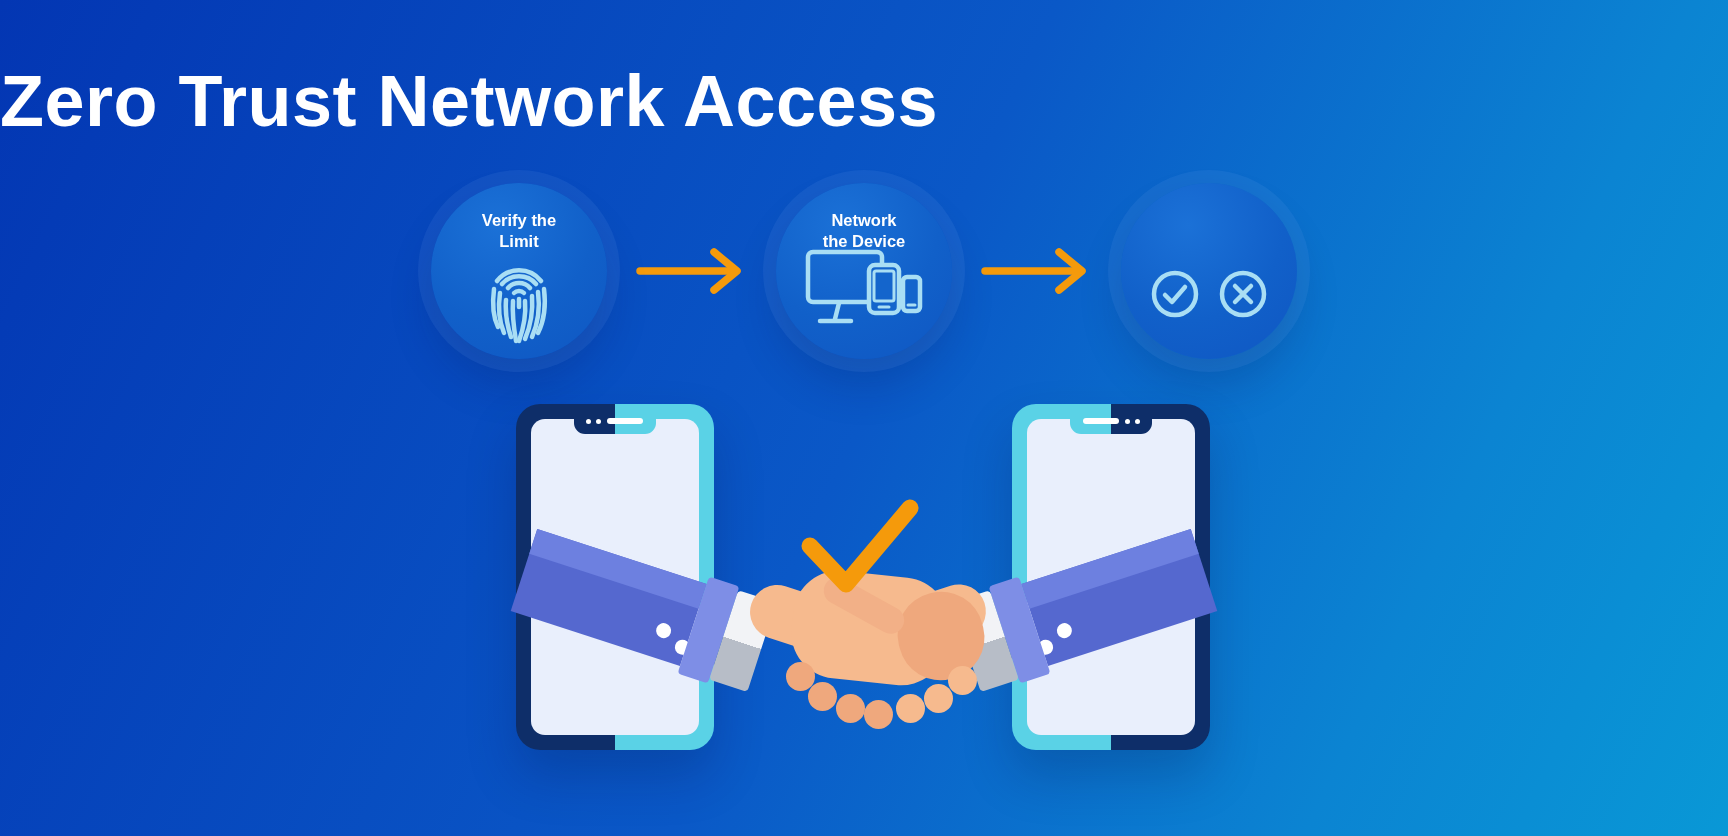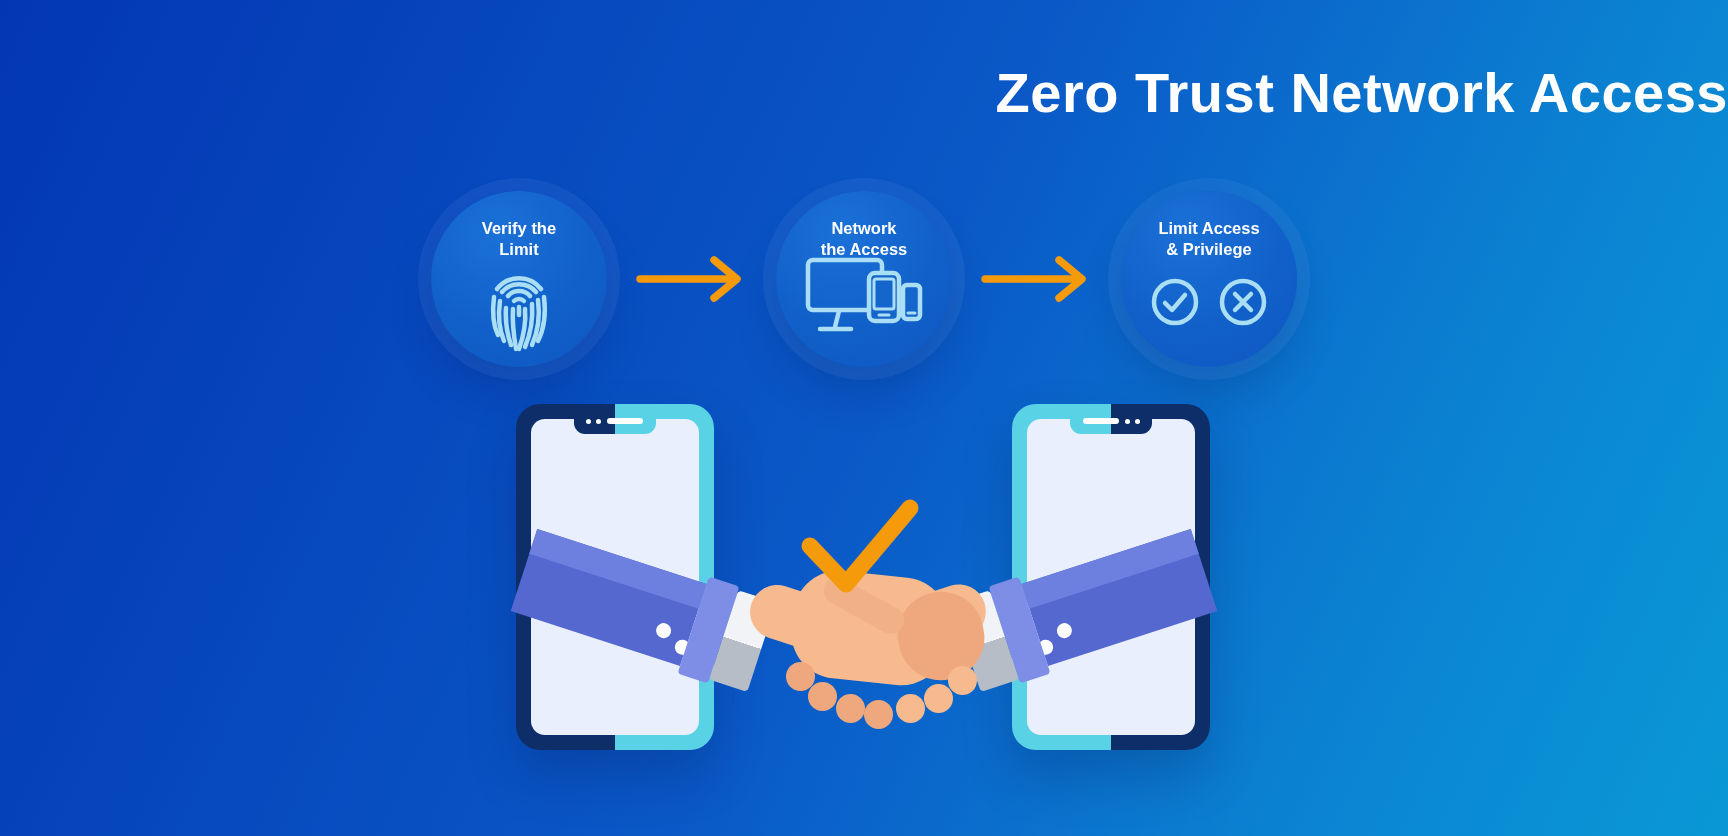--- a/index.html
+++ b/index.html
@@ -30,27 +30,27 @@
       var(--background-gradient-start) 0%,
       var(--background-gradient-mid) 50%,
       #0B84D2 80%,
       var(--background-gradient-end) 100%);
   }
   .stage{position:relative;width:1728px;height:836px;}
 
   
   .title{
     position:absolute;top:64px;left:0;width:100%;
-    text-align:right;color:var(--text-white);
-    font-size:56px;font-weight:700;letter-spacing:0.5px;line-height:1.05;
+    text-align:left;color:var(--text-white);
+    font-size:72px;font-weight:700;letter-spacing:0.5px;line-height:1.05;
   }
 
   
   .flow-row{
-    position:absolute;top:191px;left:50%;transform:translateX(-50%);
+    position:absolute;top:183px;left:50%;transform:translateX(-50%);
     display:flex;align-items:flex-start;
   }
   .step-circle{
     position:relative;width:176px;height:176px;border-radius:50%;
     background:radial-gradient(circle at 38% 24%, #1B71D7 0%, #1160C9 55%, #0F57C3 100%);
     box-shadow:0 0 0 13px rgba(130,180,245,0.10), 0 26px 44px rgba(2,18,80,0.20);
     flex:0 0 auto;
   }
   .step-label{
     position:absolute;top:27px;left:0;width:100%;
@@ -182,21 +182,21 @@
         <g class="stroke-orange">
           <path d="M6 30 H98"></path>
           <path d="M80 11 L103 30 L80 49"></path>
         </g>
       </svg>
     </div>
 
     <div class="step-circle">
       <div class="step-label">
         <span>Network</span><br>
-        <span>the Access</span>
+        <span>the Device</span>
       </div>
       <svg class="icon-devices" width="118" height="80" viewBox="0 0 118 80">
         <rect class="stroke-ic" x="3" y="3" width="74" height="50" rx="5"></rect>
         <path class="stroke-ic" d="M34 54 L30 70"></path>
         <path class="stroke-ic" d="M15 72 H46"></path>
         <rect class="stroke-ic fill-circle" x="64" y="16" width="30" height="48" rx="6"></rect>
         <rect class="stroke-ic-thin" x="69" y="22" width="20" height="30" rx="2"></rect>
         <path class="stroke-ic-thin" d="M74 58 H84"></path>
         <rect class="stroke-ic fill-circle" x="98" y="28" width="17" height="34" rx="4"></rect>
         <path class="stroke-ic-thin" d="M103 56 H110"></path>
@@ -206,24 +206,20 @@
     <div class="arrow-wrap">
       <svg width="116" height="60" viewBox="0 0 116 60">
         <g class="stroke-orange">
           <path d="M6 30 H98"></path>
           <path d="M80 11 L103 30 L80 49"></path>
         </g>
       </svg>
     </div>
 
     <div class="step-circle">
-      <div class="step-label">
-        <span>Limit Access</span><br>
-        <span>&amp; Privilege</span>
-      </div>
       <div class="icon-pair">
         <svg width="50" height="50" viewBox="0 0 50 50">
           <g class="stroke-ic">
             <circle cx="25" cy="25" r="21"></circle>
             <path d="M15 26 L22 33 L35 18"></path>
           </g>
         </svg>
         <svg width="50" height="50" viewBox="0 0 50 50">
           <g class="stroke-ic">
             <circle cx="25" cy="25" r="21"></circle>

